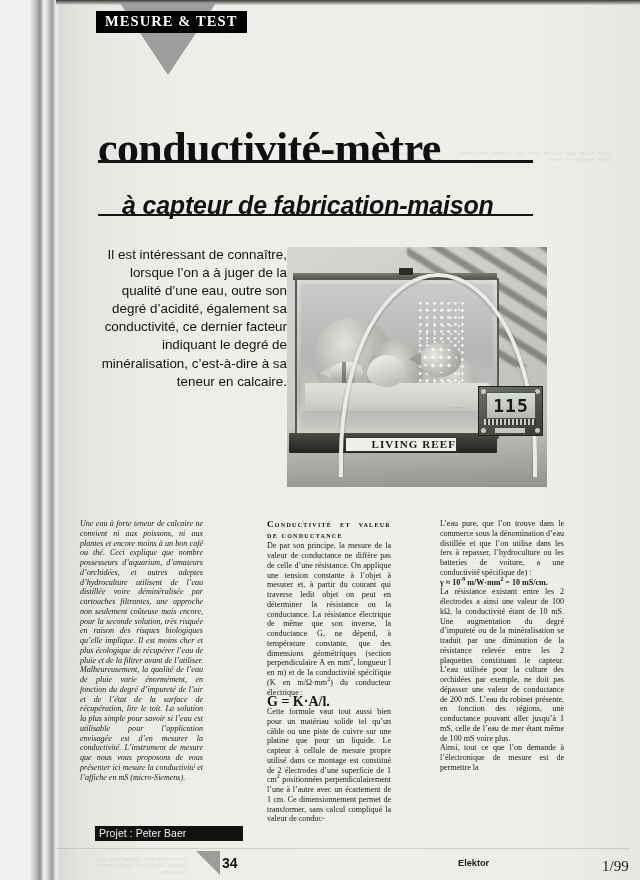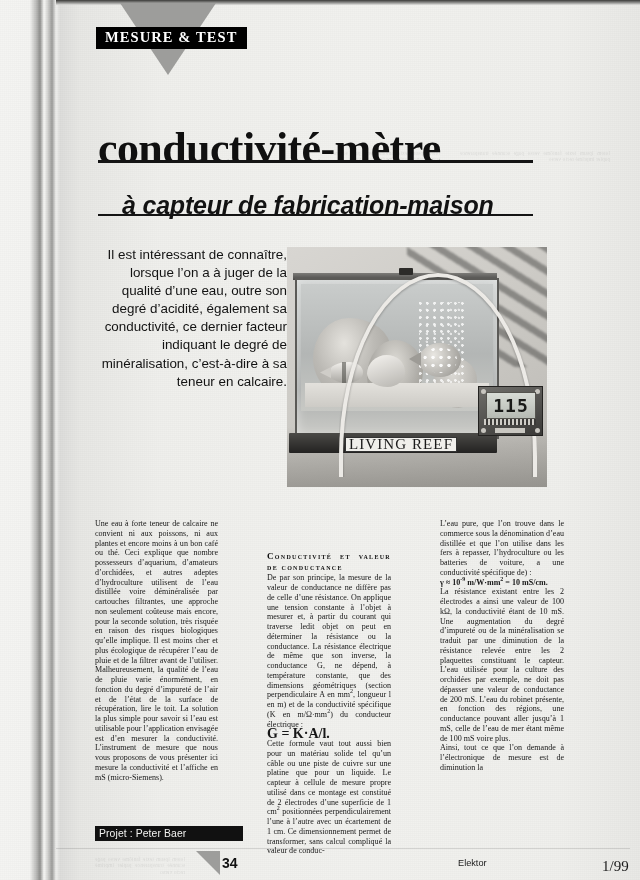--- a/index.html
+++ b/index.html
@@ -42,21 +42,21 @@
   }
 
   
   #tri-head{
     position:absolute;left:120px;top:3px;
     width:0;height:0;
     border-left:48px solid transparent;border-right:48px solid transparent;
     border-top:72px solid #9d9d9b;
   }
   #kicker{
-    position:absolute;left:96px;top:27px;
+    position:absolute;left:96px;top:11px;
     background:#000;color:#fff;
     padding:3px 10px 4px 9px;
     font-family:"Liberation Serif",serif;
     font-weight:bold;font-size:14.5px;letter-spacing:1.1px;
     line-height:15px;
   }
 
   
   #title{
     position:absolute;left:98px;top:96px;
@@ -173,22 +173,22 @@
     background:radial-gradient(circle at 25% 30%, rgba(255,255,255,.9) 1.4px, rgba(0,0,0,0) 2px) 0 0/8px 8px;
   }
   .tank-base{
     position:absolute;left:2px;top:186px;width:208px;height:20px;
     background:linear-gradient(180deg,#4b4a47,#232221);
     border-radius:1px;
   }
   .label{
     position:absolute;left:58px;top:190px;width:110px;height:13px;
     background:#f0efeb;border:1px solid #333;
-    font-family:"Liberation Serif",serif;font-weight:normal;font-size:15px;
-    letter-spacing:1.1px;color:#1a1a1a;text-align:center;line-height:12px;
+    font-family:"Liberation Serif",serif;font-weight:bold;font-size:11px;
+    letter-spacing:1.1px;color:#1a1a1a;text-align:right;line-height:12px;
   }
   .tube{
     position:absolute;left:52px;top:26px;width:190px;height:200px;
     border:4px solid #eceae6;border-radius:50% 50% 0 0/90% 90% 0 0;
     border-bottom:none;
     clip-path:inset(0 0 0 0);
     filter:drop-shadow(0 1px 1px rgba(0,0,0,.3));
   }
   
   .meter{
@@ -216,22 +216,22 @@
   .mscrew{position:absolute;width:5px;height:5px;border-radius:50%;background:#c8c6c0;}
 
   
   .col{
     position:absolute;top:519px;
     font-family:"Liberation Serif",serif;
     font-size:8.05px;line-height:9.75px;
     color:#171717;text-align:justify;
     -webkit-hyphens:auto;hyphens:auto;
   }
-  #col1{left:95px;width:123px;}
-  #col2{left:267px;width:124px;margin-top:32px;}
+  #col1{left:80px;width:123px;font-style:italic;}
+  #col2{left:267px;width:124px;}
   #col3{left:440px;width:124px;}
   .col p{margin:0;}
   .sech{
     font-variant:small-caps;font-weight:bold;
     font-size:9.1px;line-height:11.2px;letter-spacing:1.3px;
     margin:0 0 0 0;color:#111;
   }
   .sech.spaced{margin-top:9px;}
   .formula{font-weight:bold;font-size:14px;margin:1px 0;}
   .gamma{font-size:8.05px;}
@@ -251,21 +251,21 @@
   }
   #pagenum{
     position:absolute;left:222px;top:855px;
     font-family:"Liberation Sans",sans-serif;font-weight:bold;font-size:14px;color:#111;
   }
   #footline{
     position:absolute;left:56px;top:848px;right:10px;height:1px;background:rgba(0,0,0,.12);
   }
   #brand{
     position:absolute;left:458px;top:858px;
-    font-family:"Liberation Sans",sans-serif;font-size:9.2px;color:#1a1a1a;
+    font-family:"Liberation Sans",sans-serif;font-size:9.2px;color:#1a1a1a;font-weight:bold;
   }
   #issue{
     position:absolute;left:602px;top:858px;
     font-family:Liberation Serif, serif;font-size:15px;color:#1a1a1a;
   }
 </style>
 </head>
 <body>
 
 <div id="page">
@@ -335,21 +335,21 @@
     <p class="sech">Conductivité et valeur de conductance</p>
     <p>De par son principe, la mesure de la valeur de conductance ne diffère pas de celle d’une résistance. On applique une tension constante à l’objet à mesurer et, à partir du courant qui traverse ledit objet on peut en déterminer la résistance ou la conductance. La résistance électrique de même que son inverse, la conductance G, ne dépend, à température constante, que des dimensions géométriques (section perpendiculaire A en mm<sup>2</sup>, longueur l en m) et de la conductivité spécifique (K en m/Ω·mm<sup>2</sup>) du conducteur électrique :</p>
     <p class="formula">G = K·A/l.</p>
     <p>Cette formule vaut tout aussi bien pour un matériau solide tel qu’un câble ou une piste de cuivre sur une platine que pour un liquide. Le capteur à cellule de mesure propre utilisé dans ce montage est constitué de 2 électrodes d’une superficie de 1 cm<sup>2</sup> positionnées perpendiculairement l’une à l’autre avec un écartement de 1 cm. Ce dimensionnement permet de transformer, sans calcul compliqué la valeur de conduc-</p>
   </div>
 
   <div class="col" id="col3">
     <p>L’eau pure, que l’on trouve dans le commerce sous la dénomination d’eau distillée et que l’on utilise dans les fers à repasser, l’hydroculture ou les batteries de voiture, a une conductivité spécifique de) :</p>
     <p class="formula gamma">γ ≈ 10<sup>-9</sup> m/W·mm<sup>2</sup> = 10 mS/cm.</p>
     <p>La résistance existant entre les 2 électrodes a ainsi une valeur de 100 kΩ, la conductivité étant de 10 mS. Une augmentation du degré d’impureté ou de la minéralisation se traduit par une diminution de la résistance relevée entre les 2 plaquettes constituant le capteur. L’eau utilisée pour la culture des orchidées par exemple, ne doit pas dépasser une valeur de conductance de 200 mS. L’eau du robinet présente, en fonction des régions, une conductance pouvant aller jusqu’à 1 mS, celle de l’eau de mer étant même de 100 mS voire plus.</p>
-    <p>Ainsi, tout ce que l’on demande à l’électronique de mesure est de diminution la</p>
+    <p>Ainsi, tout ce que l’on demande à l’électronique de mesure est de permettre la</p>
   </div>
 
   <div id="projet">Projet : Peter Baer</div>
 
   <div id="footline"></div>
   <div id="tri-foot"></div>
   <div id="pagenum">34</div>
   <div id="brand">Elektor</div>
   <div id="issue">1/99</div>
 </div>

